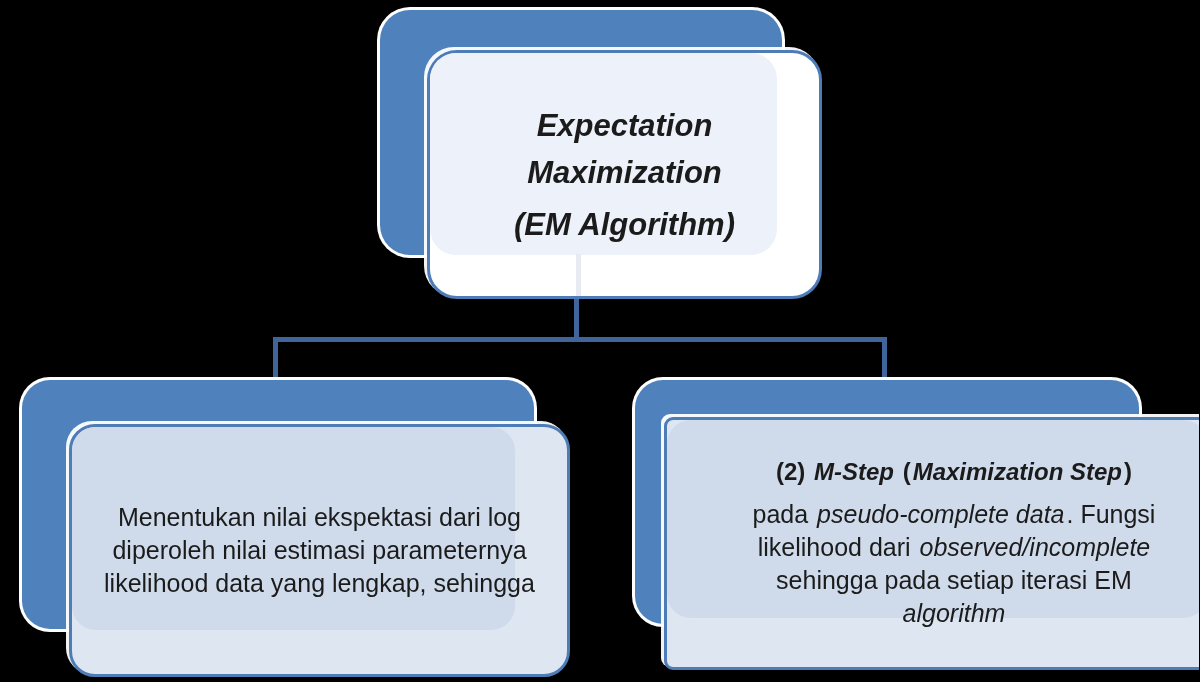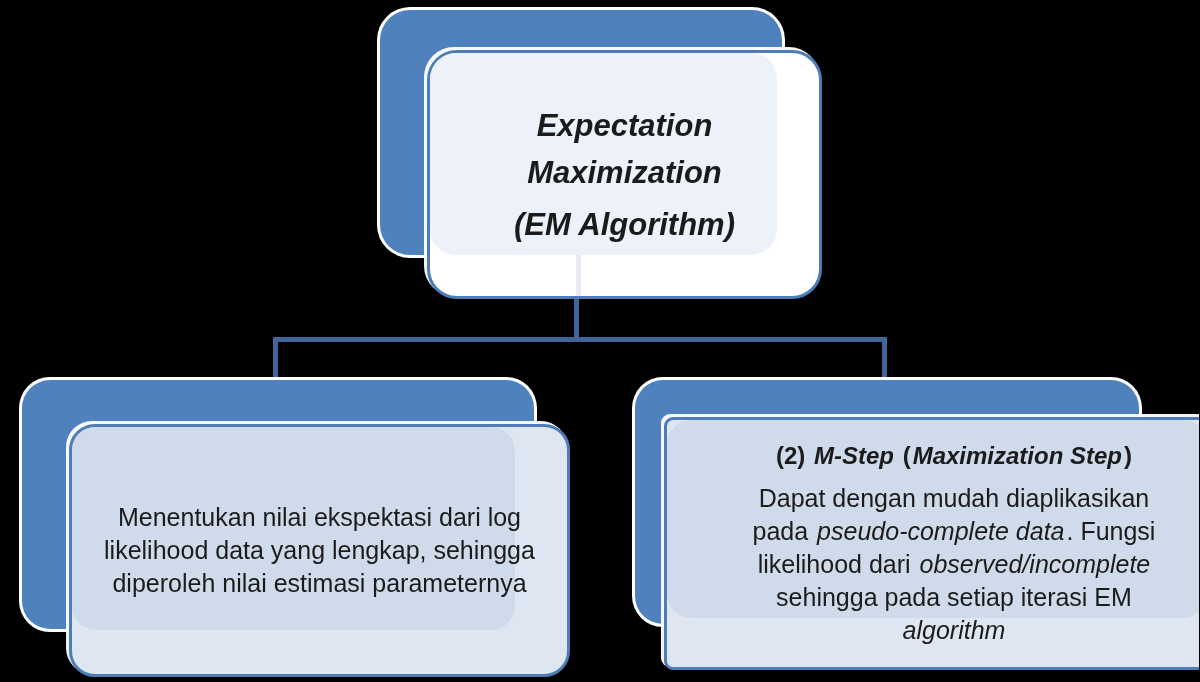--- a/index.html
+++ b/index.html
@@ -90,33 +90,32 @@
       <div class="root-title root-sub">(EM Algorithm)</div>
     </div>
   </div>
 
   <div class="back back-estep"></div>
   <div class="front front-estep">
     <div class="inner inner-estep"></div>
     <div class="txt">
       <div class="child-body">
           <div><span>Menentukan nilai ekspektasi dari log</span></div>
+          <div><span>diperoleh nilai estimasi parameternya</span></div>
           <div><span>likelihood data yang lengkap, sehingga</span></div>
-          <div><span>diperoleh nilai estimasi parameternya</span></div>
         </div>
     </div>
   </div>
 
   <div class="back back-mstep"></div>
   <div class="front front-mstep">
     <div class="inner inner-mstep"></div>
     <div class="txt">
       <div class="child-title"><span class="bd">(2) </span><span class="it bd">M-Step</span><span class="bd"> (</span><span class="it bd">Maximization Step</span><span class="bd">)</span></div>
       <div class="child-body">
-          <div><span>Dapat dengan mudah diaplikasikan</span></div>
           <div><span>pada </span><span class="it">pseudo-complete data</span><span>. Fungsi</span></div>
           <div><span>likelihood dari </span><span class="it">observed/incomplete</span></div>
           <div><span>sehingga pada setiap iterasi EM</span></div>
           <div><span class="it">algorithm</span></div>
         </div>
     </div>
   </div>
 
 </div>
 

